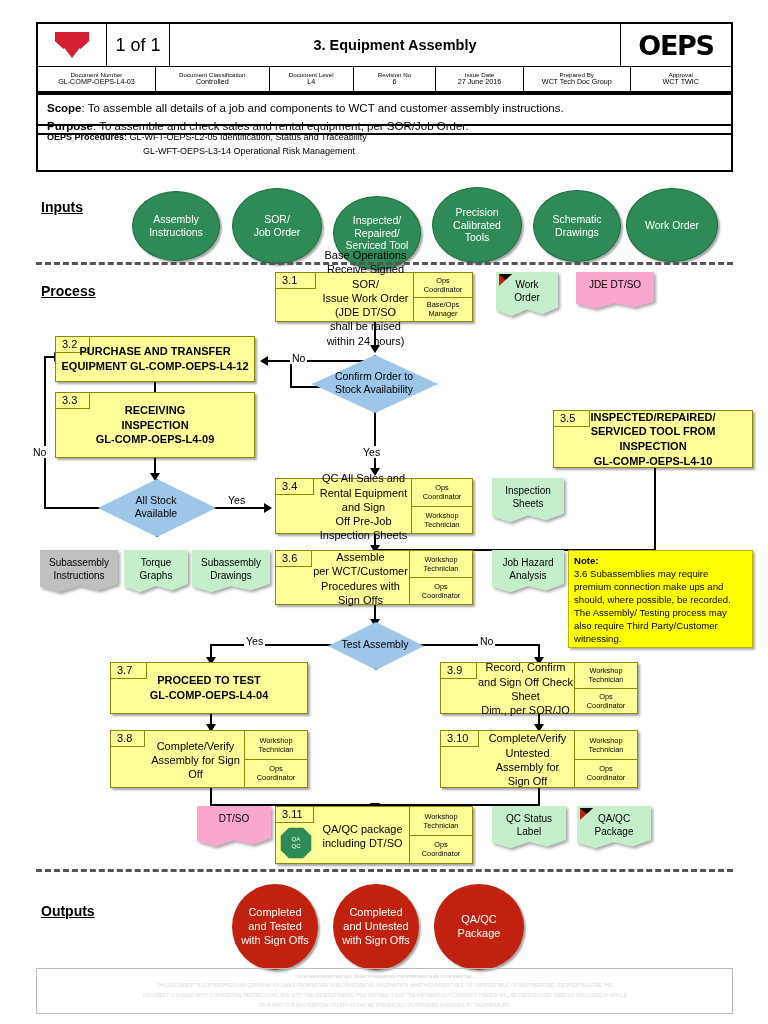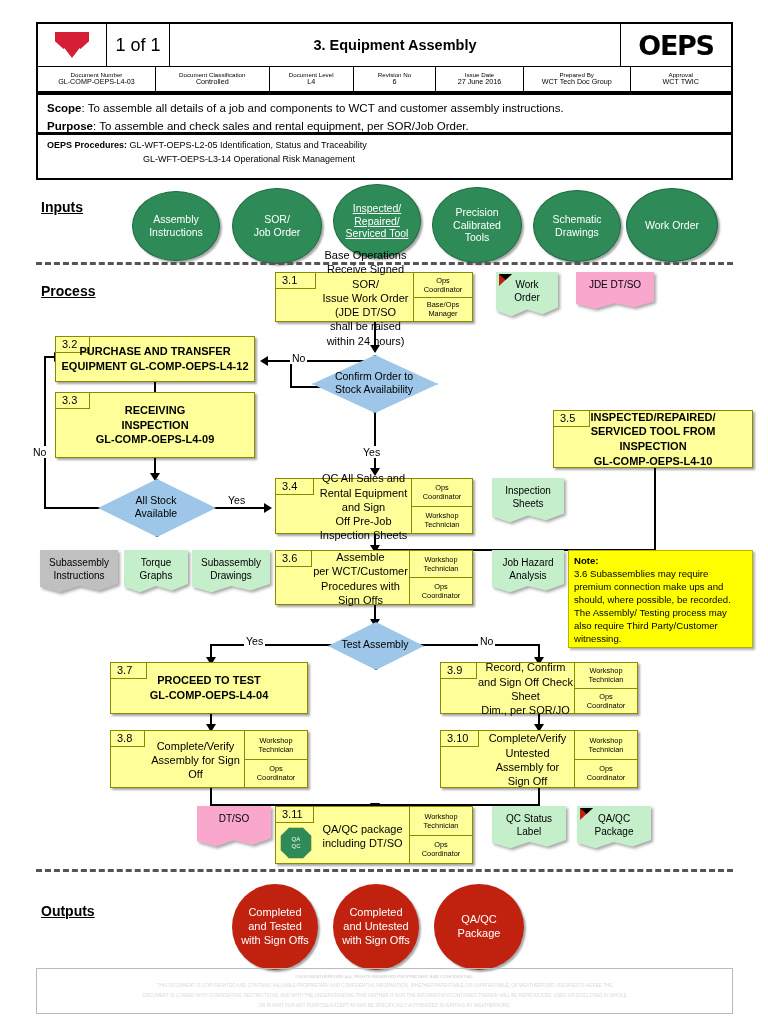--- a/index.html
+++ b/index.html
@@ -22,21 +22,21 @@
 
   
   .heart{width:34px;height:26px;position:relative;}
   .heart i{position:absolute;background:#D61F34;}
   .heart .l{left:0;top:0;width:17px;height:17px;clip-path:polygon(0 0,100% 0,100% 55%,50% 100%,0 55%);}
   .heart .r{left:17px;top:0;width:17px;height:17px;clip-path:polygon(0 0,100% 0,100% 55%,50% 100%,0 55%);}
   .heart .b{left:4px;top:9px;width:26px;height:17px;clip-path:polygon(0 0,100% 0,50% 100%);}
 
   
   .box-ps{position:absolute;left:36px;top:93px;width:697px;height:42px;border:2px solid #000;box-sizing:border-box;padding:5px 9px;font-size:11.5px;line-height:1.55;}
-  .box-proc{position:absolute;left:36px;top:132px;width:697px;height:48px;border:2px solid #000;box-sizing:border-box;padding:4px 9px;font-size:9px;line-height:1.58;}
+  .box-proc{position:absolute;left:36px;top:124px;width:697px;height:48px;border:2px solid #000;box-sizing:border-box;padding:4px 9px;font-size:9px;line-height:1.58;}
   .box-proc .ind{padding-left:96px;}
   b.lbl{font-weight:bold;}
 
   
   .seclabel{position:absolute;font-size:14px;font-weight:bold;text-decoration:underline;}
 
   
   .dashsep{position:absolute;left:36px;width:697px;border-top:3px dashed #555;}
 
   
@@ -168,21 +168,21 @@
   <div class="seclabel" style="left:41px;top:283px;">Process</div>
   <div class="seclabel" style="left:41px;top:903px;">Outputs</div>
 
   <div id="inputs-layer">
       <div class="ell" style="left:132px;top:191px;width:86px;height:68px;">
         <span>Assembly<br>Instructions</span>
       </div>
       <div class="ell" style="left:232px;top:188px;width:88px;height:74px;">
         <span>SOR/<br>Job Order</span>
       </div>
-      <div class="ell" style="left:333px;top:184px;width:86px;height:72px;text-decoration:underline;">
+      <div class="ell" style="left:333px;top:196px;width:86px;height:72px;">
         <span>Inspected/<br>Repaired/<br>Serviced Tool</span>
       </div>
       <div class="ell" style="left:432px;top:187px;width:88px;height:74px;">
         <span>Precision<br>Calibrated<br>Tools</span>
       </div>
       <div class="ell" style="left:533px;top:190px;width:86px;height:70px;">
         <span>Schematic<br>Drawings</span>
       </div>
       <div class="ell" style="left:626px;top:188px;width:90px;height:72px;">
         <span>Work Order</span>

